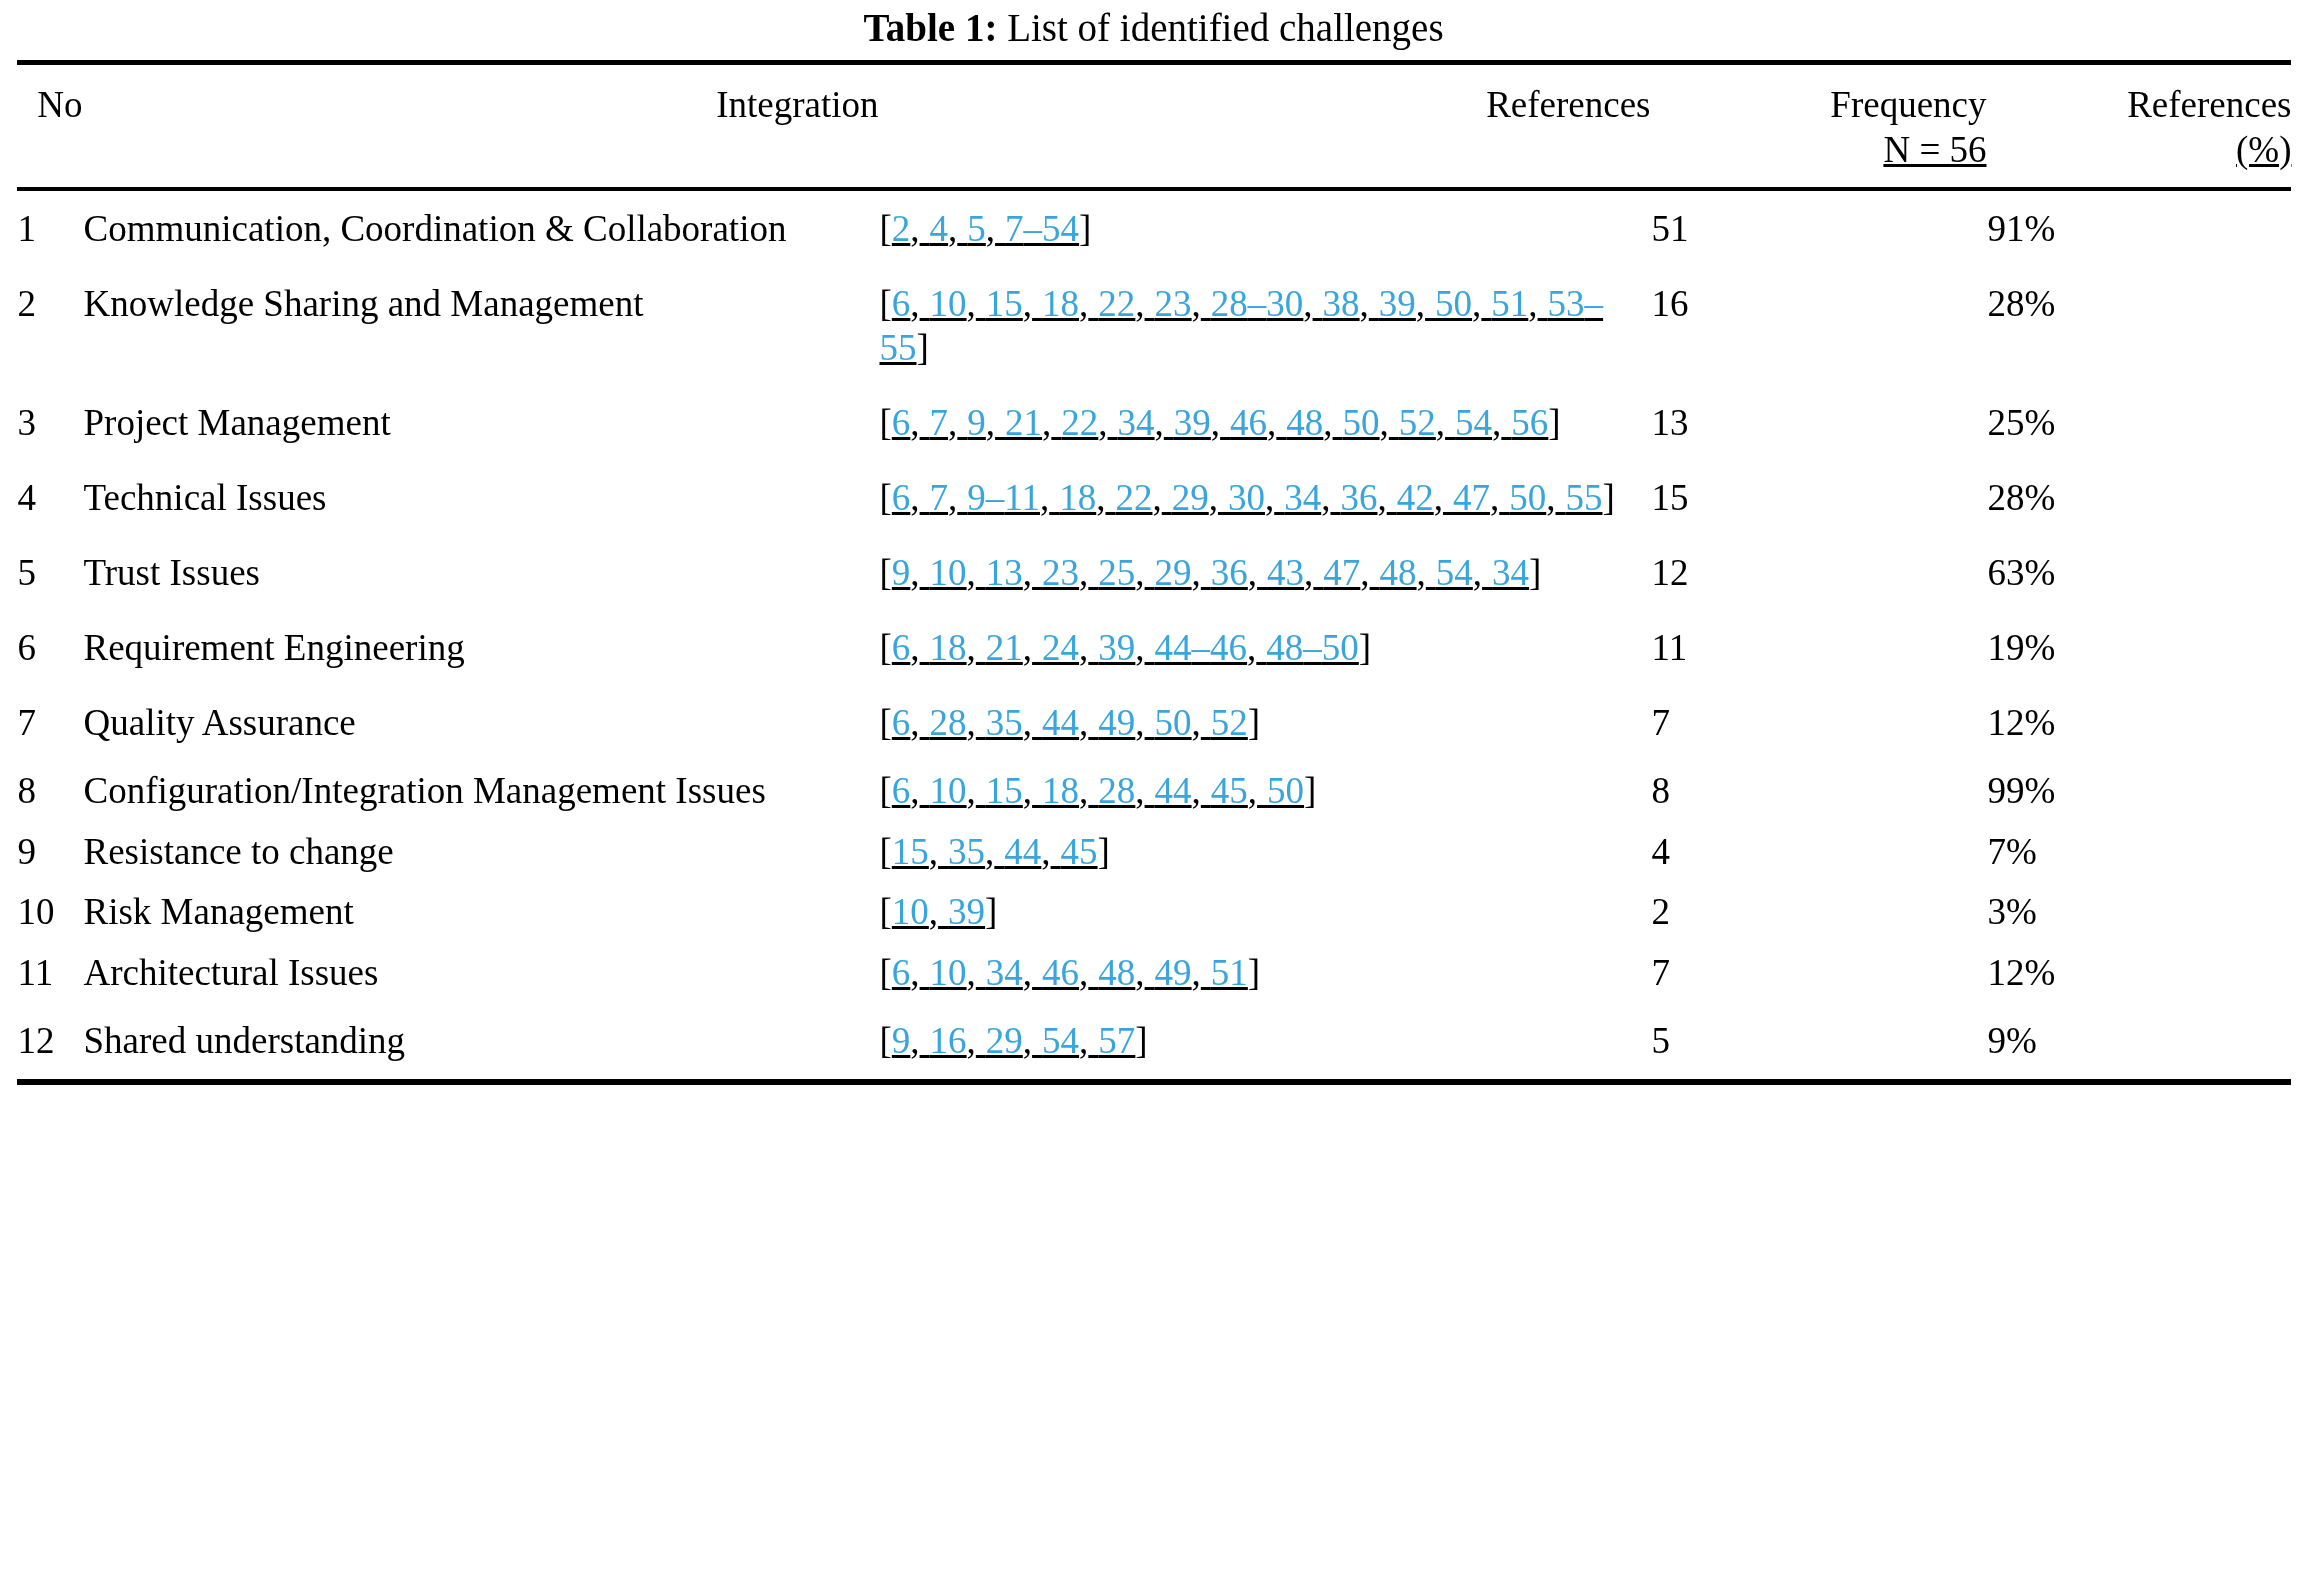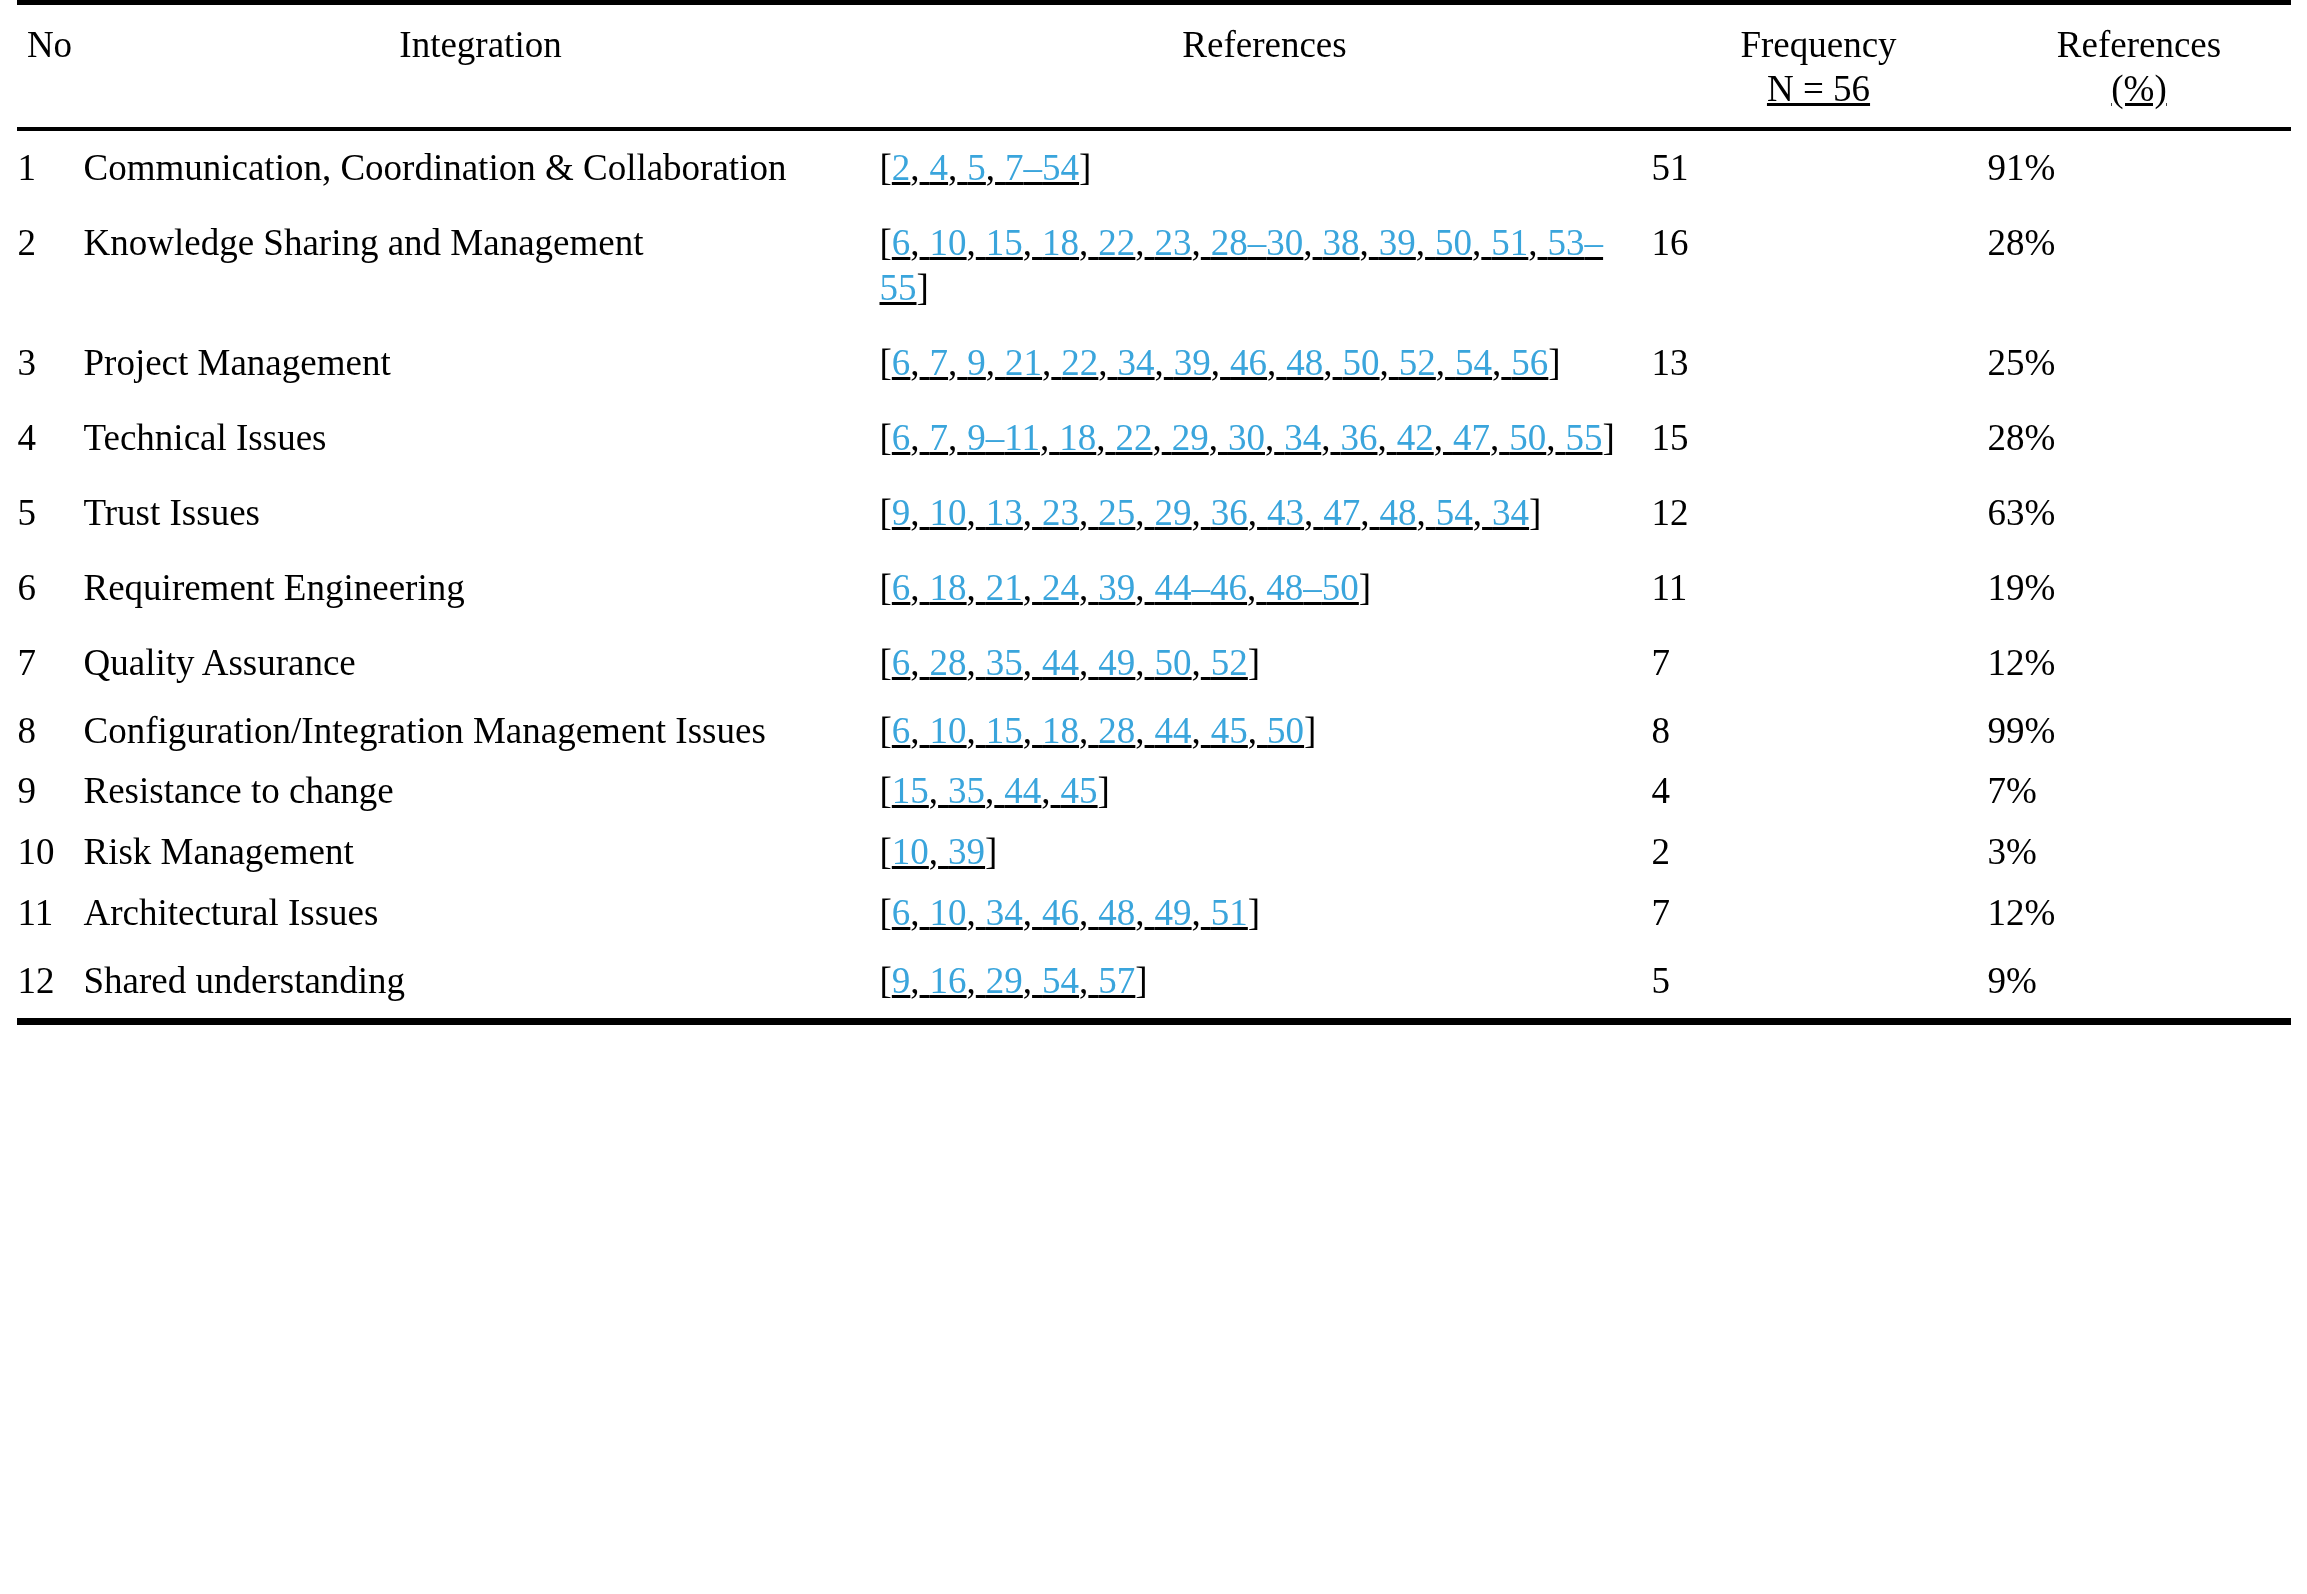--- a/index.html
+++ b/index.html
@@ -56,21 +56,21 @@
     font-size: 37px;
   }
   table.tbl col.c-no    { width: 66px;  }
   table.tbl col.c-chal  { width: 796px; }
   table.tbl col.c-ref   { width: 772px; }
   table.tbl col.c-freq  { width: 336px;  }
   table.tbl col.c-pct   { width: 305px;  }
 
   thead th {
     font-weight: normal;
-    text-align: center;
+    text-align: right;
     vertical-align: top;
     padding: 17.7px 0 15.3px 0;
     line-height: 1.20;
   }
   thead th .l2 { display: block; text-decoration: underline; }
 
   tbody td {
     vertical-align: top;
     text-align: left;
     line-height: 1.20;
@@ -86,20 +86,25 @@
   .refs { white-space: normal; word-spacing: 0.02em; text-decoration: underline; }
   .refs .brk { color: #000000; }
   .refs .num { color: #3AA5DC; }
   .refs .sep { color: #000000; }
 </style>
 </head>
 <body>
 
 <div class="page">
 
+  <div class="caption">
+    <span class="cap-label">Table 1:</span>
+    <span> </span>
+    <span class="cap-text">List of identified challenges</span>
+  </div>
 
   <div class="rule rule-top"></div>
 
   <table class="tbl">
     <colgroup>
       <col class="c-no">
       <col class="c-chal">
       <col class="c-ref">
       <col class="c-freq">
       <col class="c-pct">

